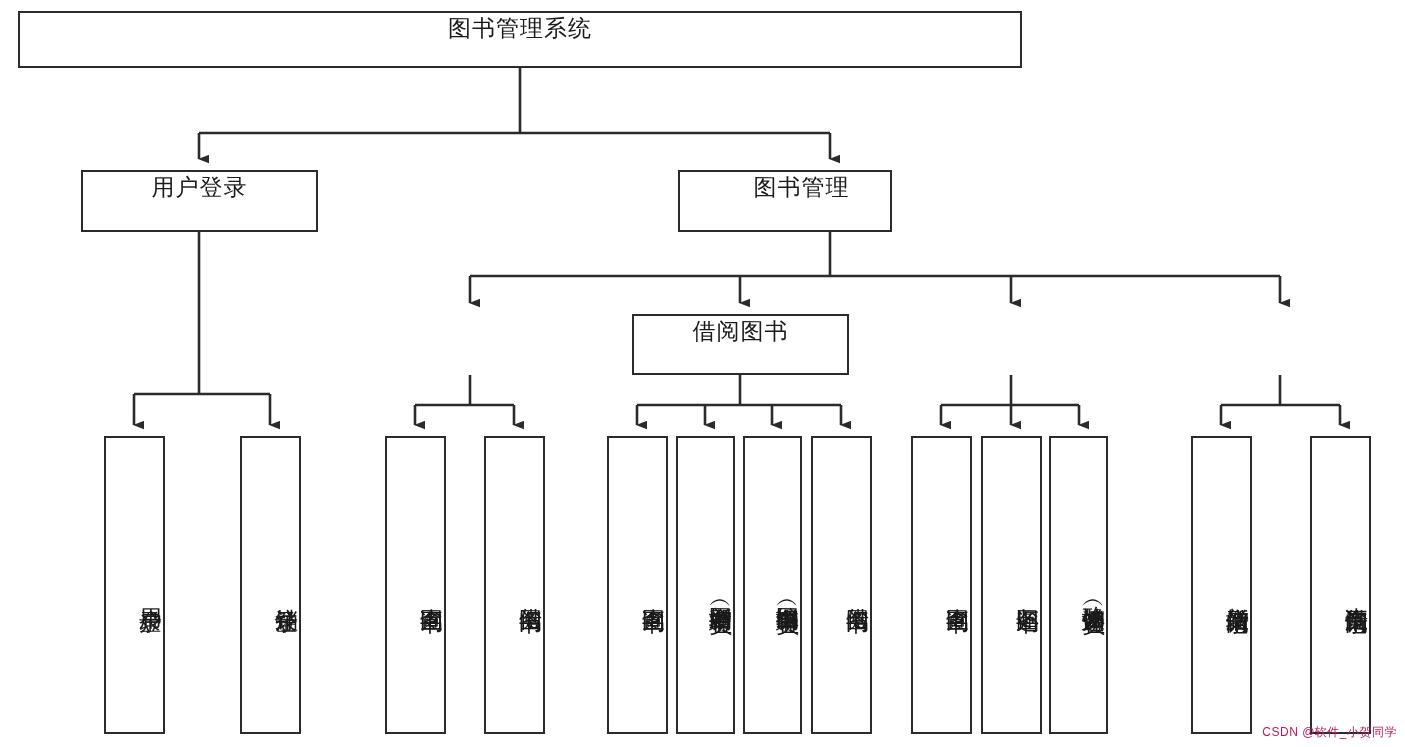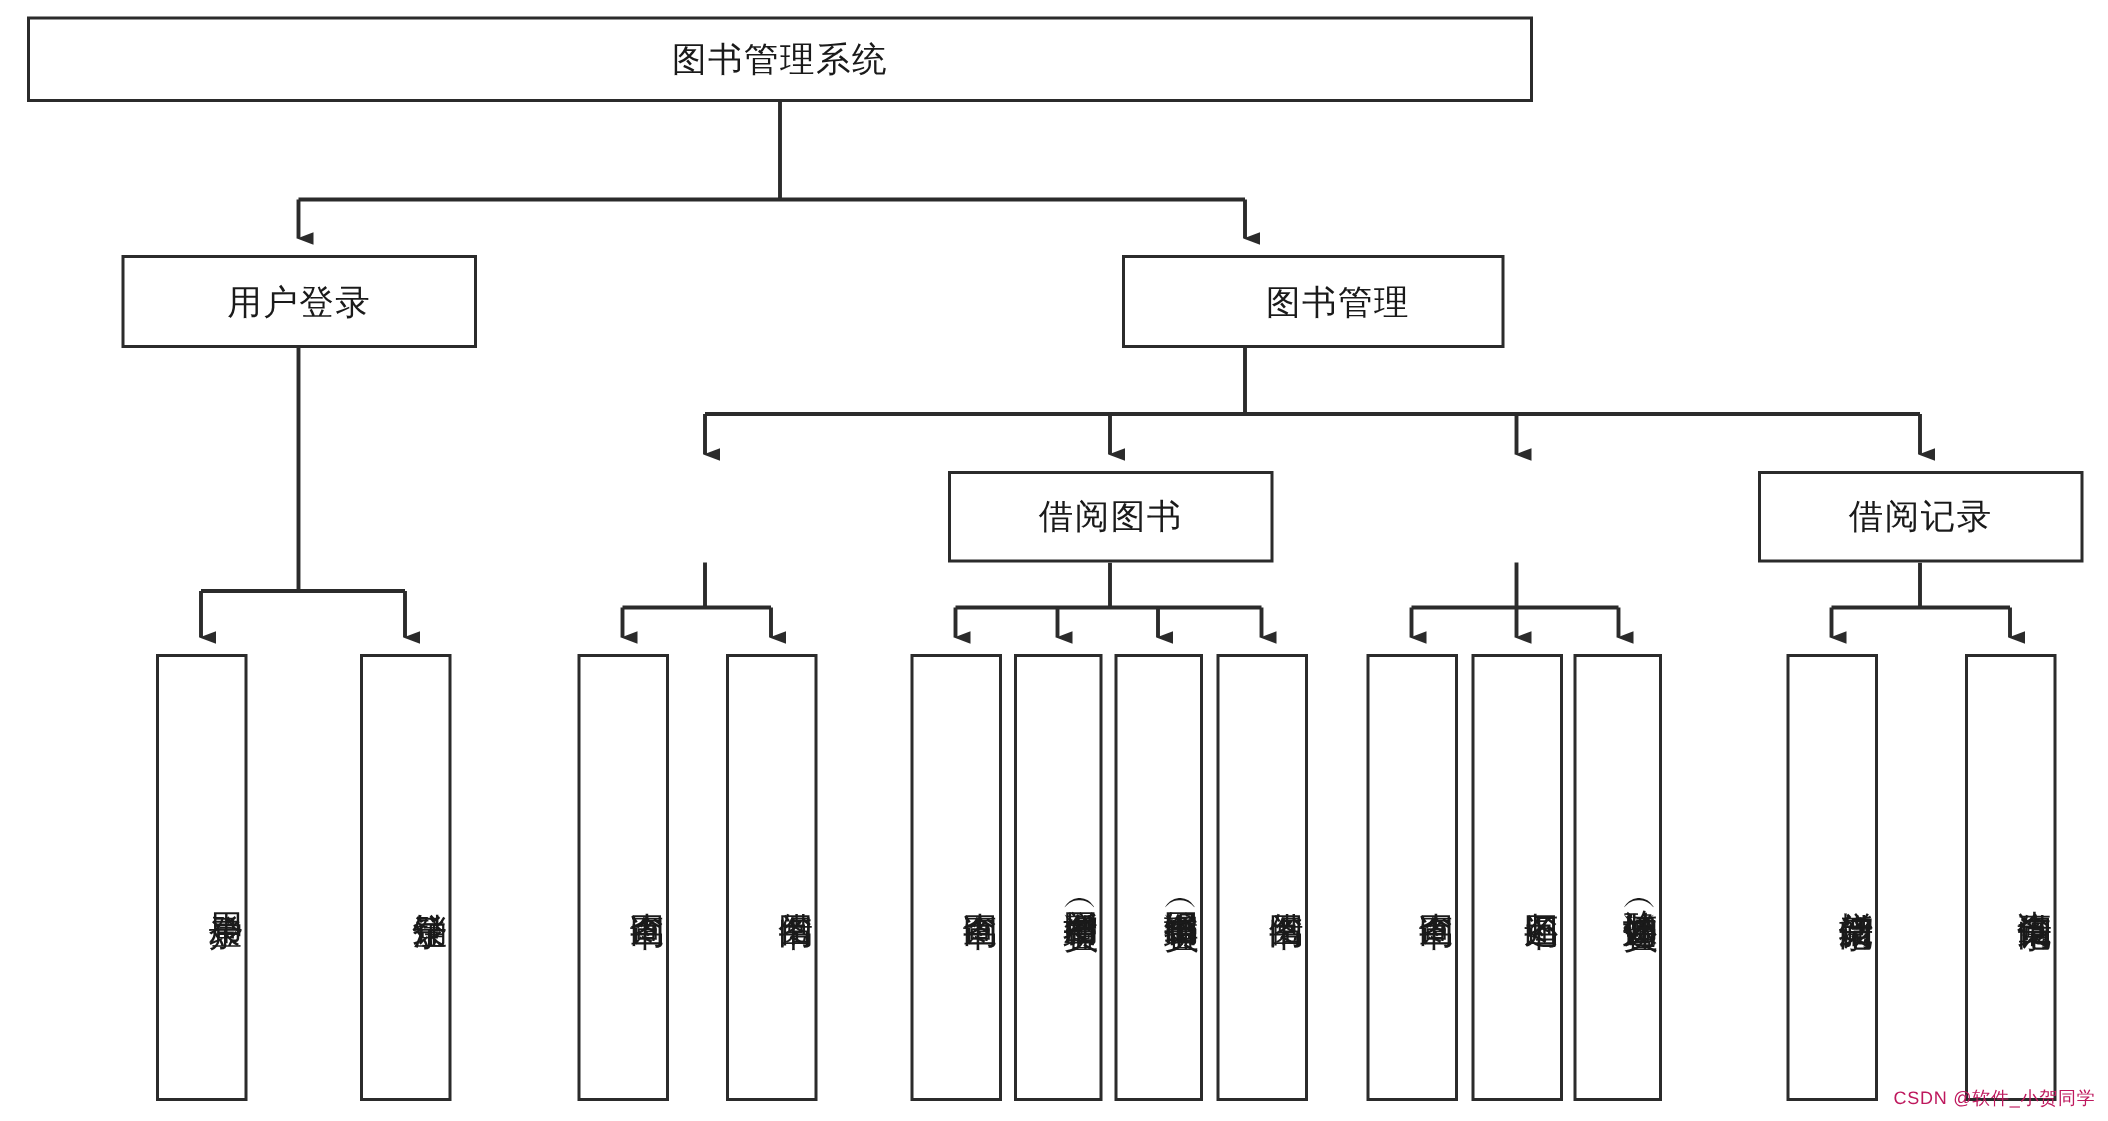--- a/index.html
+++ b/index.html
@@ -24,21 +24,20 @@
     width: 1405px;
     height: 747px;
     pointer-events: none;
   }
   .node {
     position: absolute;
     box-sizing: border-box;
     background: #ffffff;
     border: 2px solid #2b2b2b;
     display: flex;
-    align-items: center;
     justify-content: center;
     color: #1a1a1a;
   }
   .node.h {
     font-size: 23px;
     letter-spacing: 1px;
   }
   .node.v {
     font-size: 23px;
     letter-spacing: 1px;
@@ -125,29 +124,26 @@
     </g>
   </svg>
 
   <div class="node h root" style="left:18px; top:11px; width:1004px; height:57px;">
     <span class="lbl">图书管理系统</span>
   </div>
 
   <div class="node h" style="left:81px; top:170px; width:237px; height:62px;">
     <span class="lbl">用户登录</span>
   </div>
-  <div class="node h" style="left:748px; top:170px; width:255px; height:62px;padding-left:33px;">
+  <div class="node h" style="left:678px; top:170px; width:214px; height:62px;padding-left:33px;">
     <span class="lbl">图书管理</span>
   </div>
 
   <div class="node h" style="left:632px; top:314px; width:217px; height:61px;">
     <span class="lbl">借阅图书</span>
-  </div>
-  <div class="node h" style="left:1172px; top:314px; width:217px; height:61px;">
-    <span class="lbl">借阅记录</span>
   </div>
 
   <div class="node v" style="left:104px; top:436px; width:61px; height:298px;">
     <span class="lbl">用户登录</span>
   </div>
   <div class="node v" style="left:240px; top:436px; width:61px; height:298px;">
     <span class="lbl">注销登录</span>
   </div>
 
   <div class="node v" style="left:385px; top:436px; width:61px; height:298px;">

